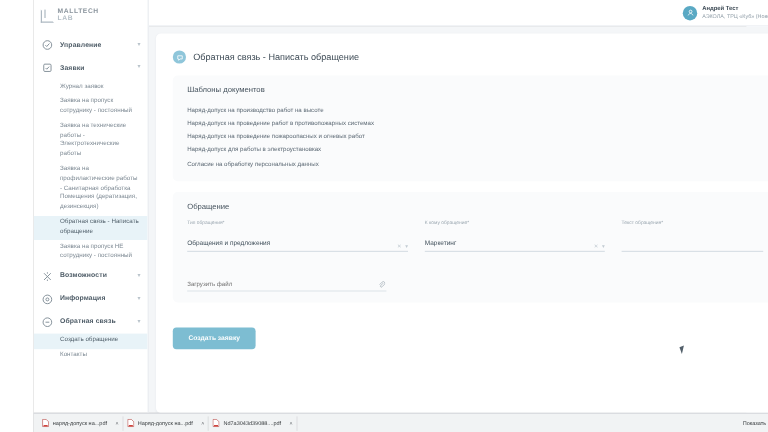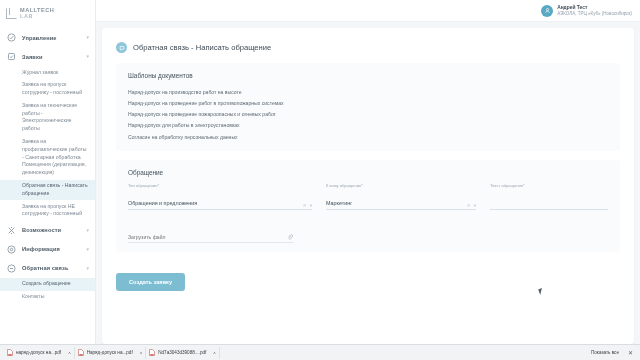--- a/index.html
+++ b/index.html
@@ -2,21 +2,21 @@
 <html><head>
 <meta charset="utf-8">
 <style>
   * { box-sizing: border-box; margin: 0; padding: 0; }
   html, body {
     width: 640px; height: 360px;
     overflow: hidden;
     font-family: "Liberation Sans", sans-serif;
     background: #ffffff;
   }
-  .app { position: relative; width: 594px; height: 360px; background: #a3a3a3; }
+  .app { position: relative; width: 594px; height: 360px; background: #a3a3a3; margin-left: 28px; }
 
   
   .sidebar {
     position: absolute; left: 0; top: 0;
     width: 96px; height: 344px;
     background: #ffffff;
     border-right: 1px solid #e9edf1;
     overflow: hidden;
   }
   .logo-row {

